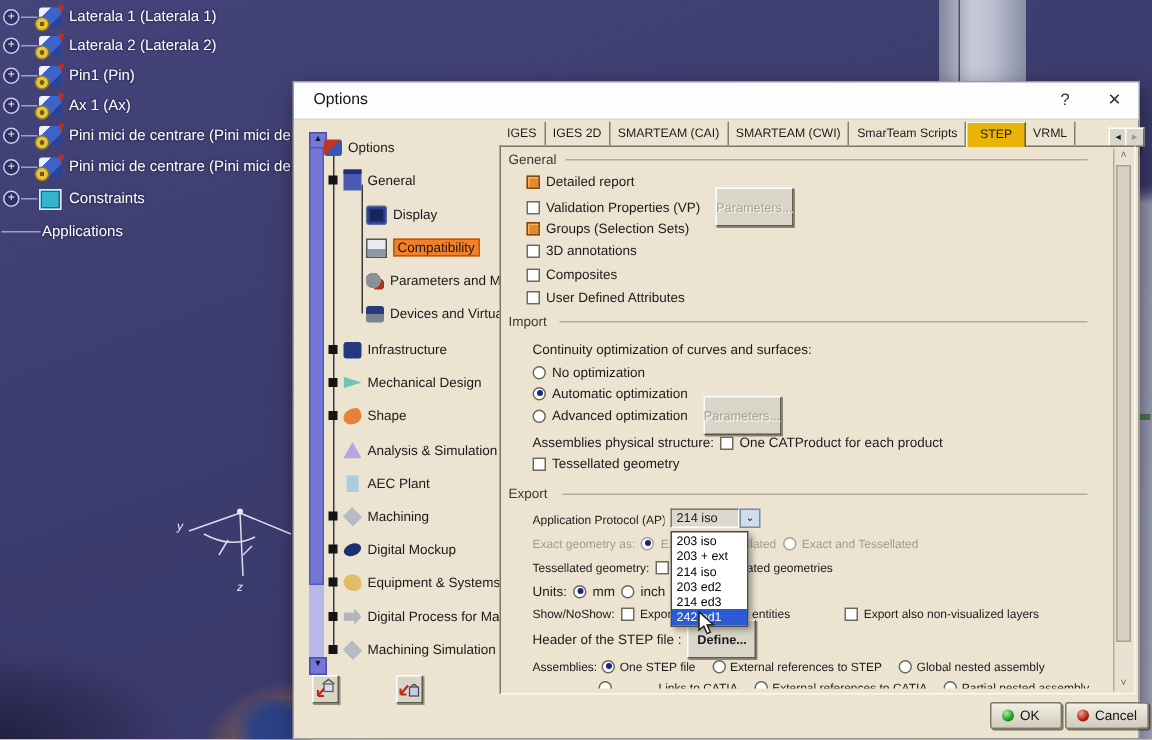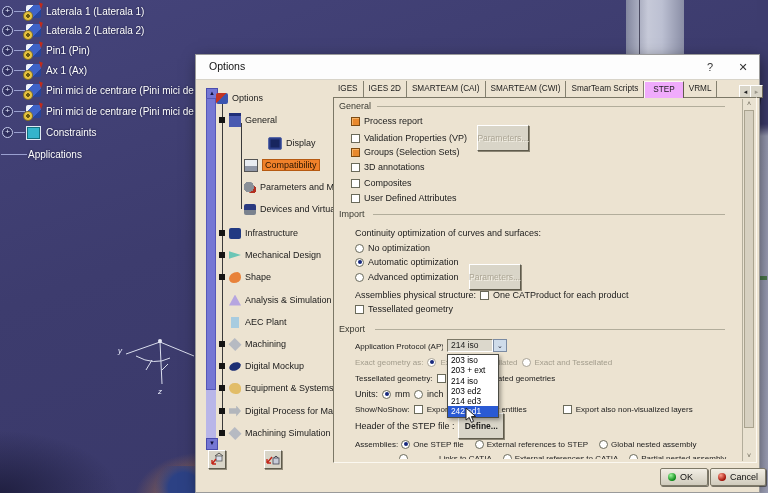--- a/index.html
+++ b/index.html
@@ -48,21 +48,21 @@
   .dialog{left:196px;top:55px;width:563px;height:437px;background:#ece3d1;
     outline:1px solid #9a9a9a;box-shadow:2px 4px 14px rgba(0,0,0,.5);}
   .titlebar{left:0;top:0;width:563px;height:24px;background:#fdfdfd;border-bottom:1px solid #d8d4c9;}
   .title-text{left:13px;top:5px;font-size:10.5px;color:#111;}
   .tb-btn{top:4px;width:18px;height:16px;text-align:center;font-size:11px;line-height:16px;color:#333;}
 
   
   .tabs{left:137px;top:26px;width:404px;height:17px;display:flex;overflow:hidden;}
   .tab{height:16px;line-height:16px;padding:0 5px;font-size:8.2px;color:#1c1c1c;
     border-right:1px solid #84806f;white-space:nowrap;}
-  .tab.active{position:relative;top:0;height:18px;background:#f0abfc;
+  .tab.active{position:relative;top:0;height:18px;background:#eab308;
     border:1px solid #5f5b4c;border-bottom:none;border-top-color:#fbf9f3;border-left-color:#fbf9f3;
     z-index:4;padding:0 8px;}
   .tabarrow{top:30px;width:11px;height:11px;background:#d9d5c8;border:1px solid;
     border-color:#fff #6f6b5c #6f6b5c #fff;font-size:7px;line-height:11px;text-align:center;color:#222;}
   .tabarrow.dim{color:#9a968a;}
 
   
   .lscroll{left:10px;top:33px;width:10px;height:360px;background:#b9b6e8;}
   .lsb{width:10px;height:10px;background:#7577d4;border:1px solid #4a4cae;
     font-size:6px;line-height:9px;text-align:center;color:#10103a;}
@@ -246,21 +246,21 @@
 
     <div class="trow" style="left:20px;top:36px;">
       <span class="dti i-opt"></span>
       <span>Options</span>
     </div>
     <div class="trow" style="left:23px;top:58px;">
       <span class="node"></span>
       <span class="dti i-gen" style="margin-left:4px;"></span>
       <span>General</span>
     </div>
-    <div class="trow" style="left:48px;top:81px;margin-left:24px;">
+    <div class="trow" style="left:48px;top:81px;">
       <span class="dti i-disp"></span>
       <span>Display</span>
     </div>
     <div class="trow" style="left:48px;top:103px;">
       <span class="dti i-comp"></span>
       <span class="hl-orange">Compatibility</span>
     </div>
     <div class="trow" style="left:48px;top:125px;">
       <span class="dti i-parm"></span>
       <span>Parameters and Meas</span>
@@ -326,21 +326,21 @@
       </div>
     </div>
 
     <div class="abs content">
 
       <span class="sect" style="left:4px;top:2px;">General</span>
       <div class="sline" style="left:42px;top:7px;width:348px;"></div>
 
       <div class="crow" style="left:16px;top:16px;">
         <span class="cb on"></span>
-        <span>Process report</span>
+        <span>Detailed report</span>
       </div>
       <div class="crow" style="left:16px;top:33px;">
         <span class="cb"></span>
         <span>Validation Properties (VP)</span>
         <span class="btn3d dis" style="margin-left:6px;width:52px;">Parameters...</span>
       </div>
       <div class="crow" style="left:16px;top:47px;">
         <span class="cb on"></span>
         <span>Groups (Selection Sets)</span>
       </div>

